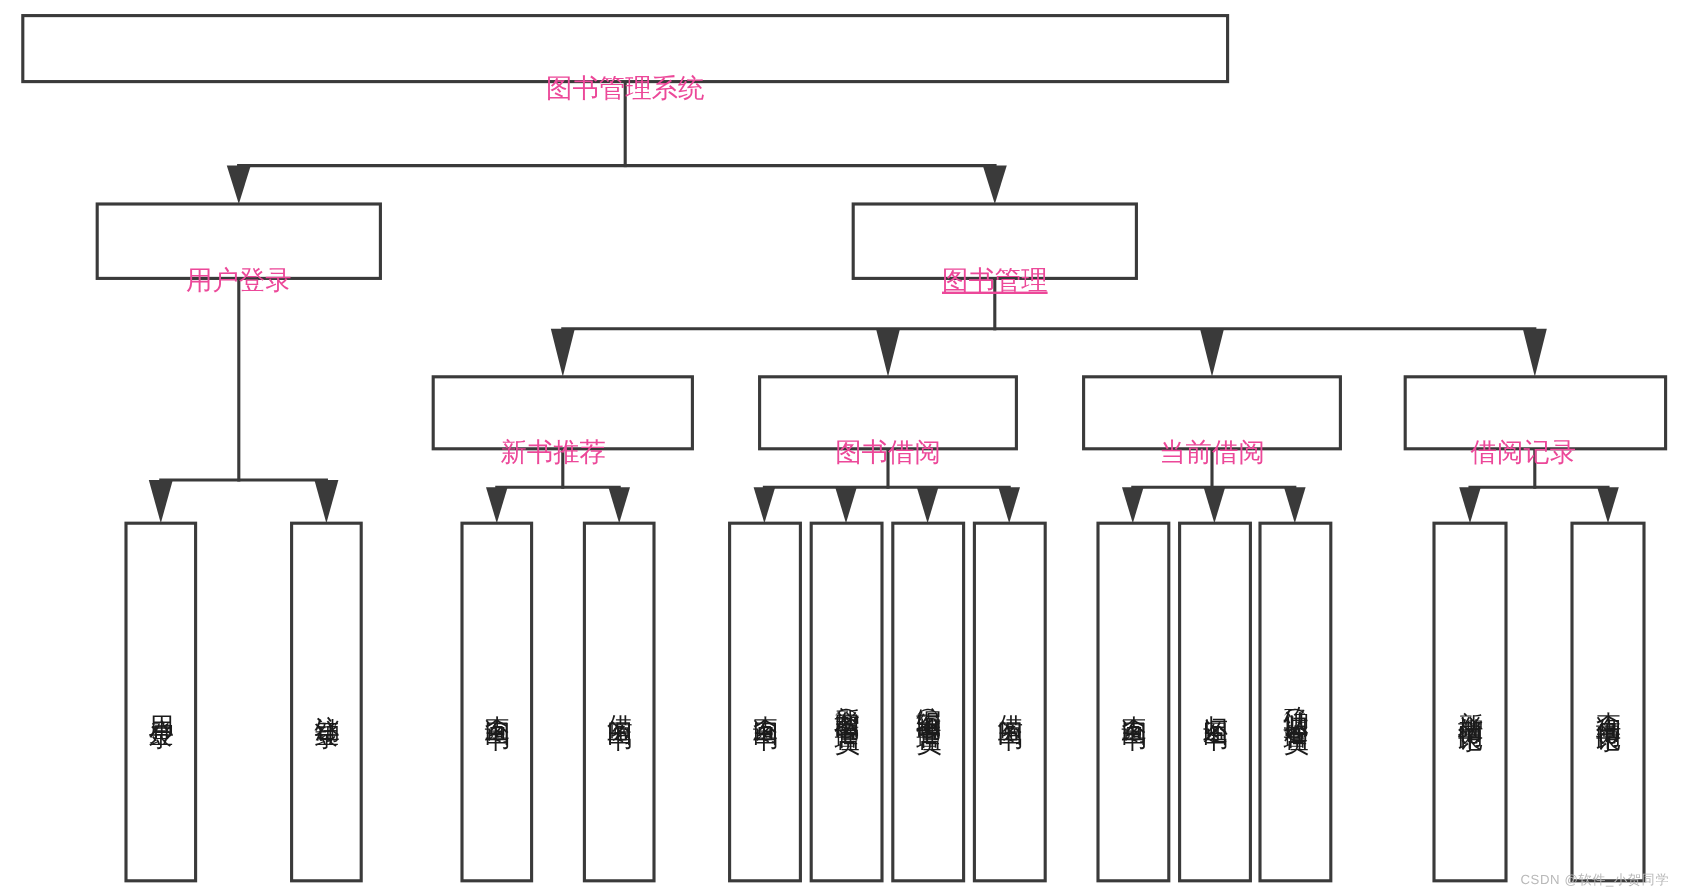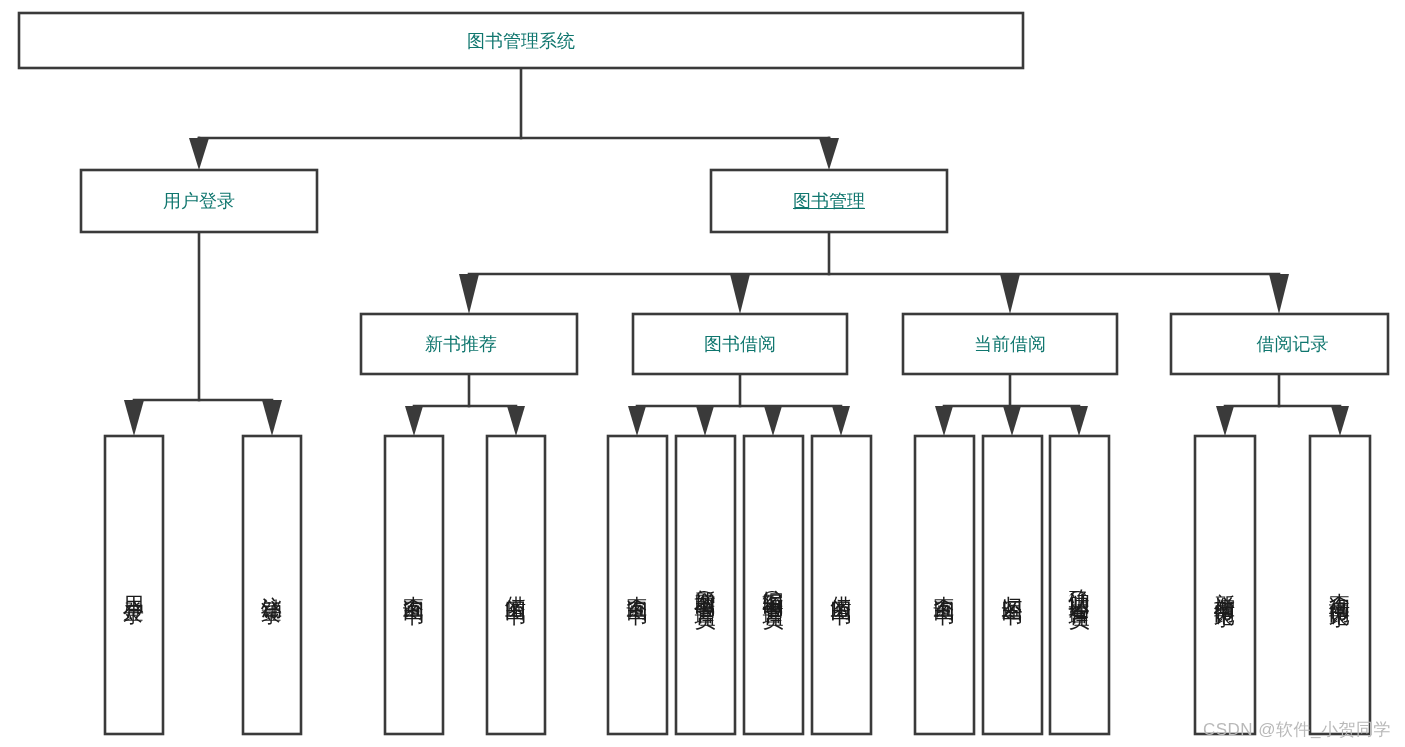--- a/index.html
+++ b/index.html
@@ -57,31 +57,32 @@
     color: #1b1b1b;
     white-space: nowrap;
     pointer-events: none;
   }
   .horiz-text-holder {
     position: absolute;
     display: flex;
     align-items: center;
     justify-content: center;
     font-family: "Liberation Sans", "DejaVu Sans", sans-serif;
-    font-size: 18px;
-    color: #0f766e;
+    font-size: 22px;
+    color: #ec4899;
     white-space: nowrap;
     pointer-events: none;
+    margin-top: 33px;
   }
   #watermark {
     position: absolute;
     right: 14px;
     bottom: 6px;
     font-family: "Liberation Sans", "DejaVu Sans", sans-serif;
-    font-size: 17px;
+    font-size: 11px;
     color: #b9b9b9;
     letter-spacing: 0.5px;
     white-space: nowrap;
   }
 </style>
 </head>
 <body>
 
 <div id="diagram-root">
 
@@ -169,21 +170,21 @@
   </svg>
 
   <div class="horiz-text-holder" style="left:19px; top:13px; width:1004px; height:55px;">图书管理系统</div>
 
   <div class="horiz-text-holder" style="left:81px; top:170px; width:236px; height:62px;">用户登录</div>
   <div class="horiz-text-holder" style="left:711px; top:170px; width:236px; height:62px;text-decoration:underline;">图书管理</div>
 
   <div class="horiz-text-holder" style="left:361px; top:314px; width:200px; height:60px;">新书推荐</div>
   <div class="horiz-text-holder" style="left:633px; top:314px; width:214px; height:60px;">图书借阅</div>
   <div class="horiz-text-holder" style="left:903px; top:314px; width:214px; height:60px;">当前借阅</div>
-  <div class="horiz-text-holder" style="left:1145px; top:314px; width:217px; height:60px;padding-left:39px;">借阅记录</div>
+  <div class="horiz-text-holder" style="left:1122px; top:314px; width:217px; height:60px;padding-left:39px;">借阅记录</div>
 
   <div class="vert-text-holder" style="left:105px; top:436px; width:58px; height:298px;">用户登录</div>
   <div class="vert-text-holder" style="left:243px; top:436px; width:58px; height:298px;">注销登录</div>
   <div class="vert-text-holder" style="left:385px; top:436px; width:58px; height:298px;">查询图书</div>
   <div class="vert-text-holder" style="left:487px; top:436px; width:58px; height:298px;">借阅图书</div>
   <div class="vert-text-holder" style="left:608px; top:436px; width:59px; height:298px;">查询图书</div>
   <div class="vert-text-holder" style="left:676px; top:436px; width:59px; height:298px;">新增图书（管理员）</div>
   <div class="vert-text-holder" style="left:744px; top:436px; width:59px; height:298px;">编辑图书（管理员）</div>
   <div class="vert-text-holder" style="left:812px; top:436px; width:59px; height:298px;">借阅图书</div>
   <div class="vert-text-holder" style="left:915px; top:436px; width:59px; height:298px;">查询图书</div>

